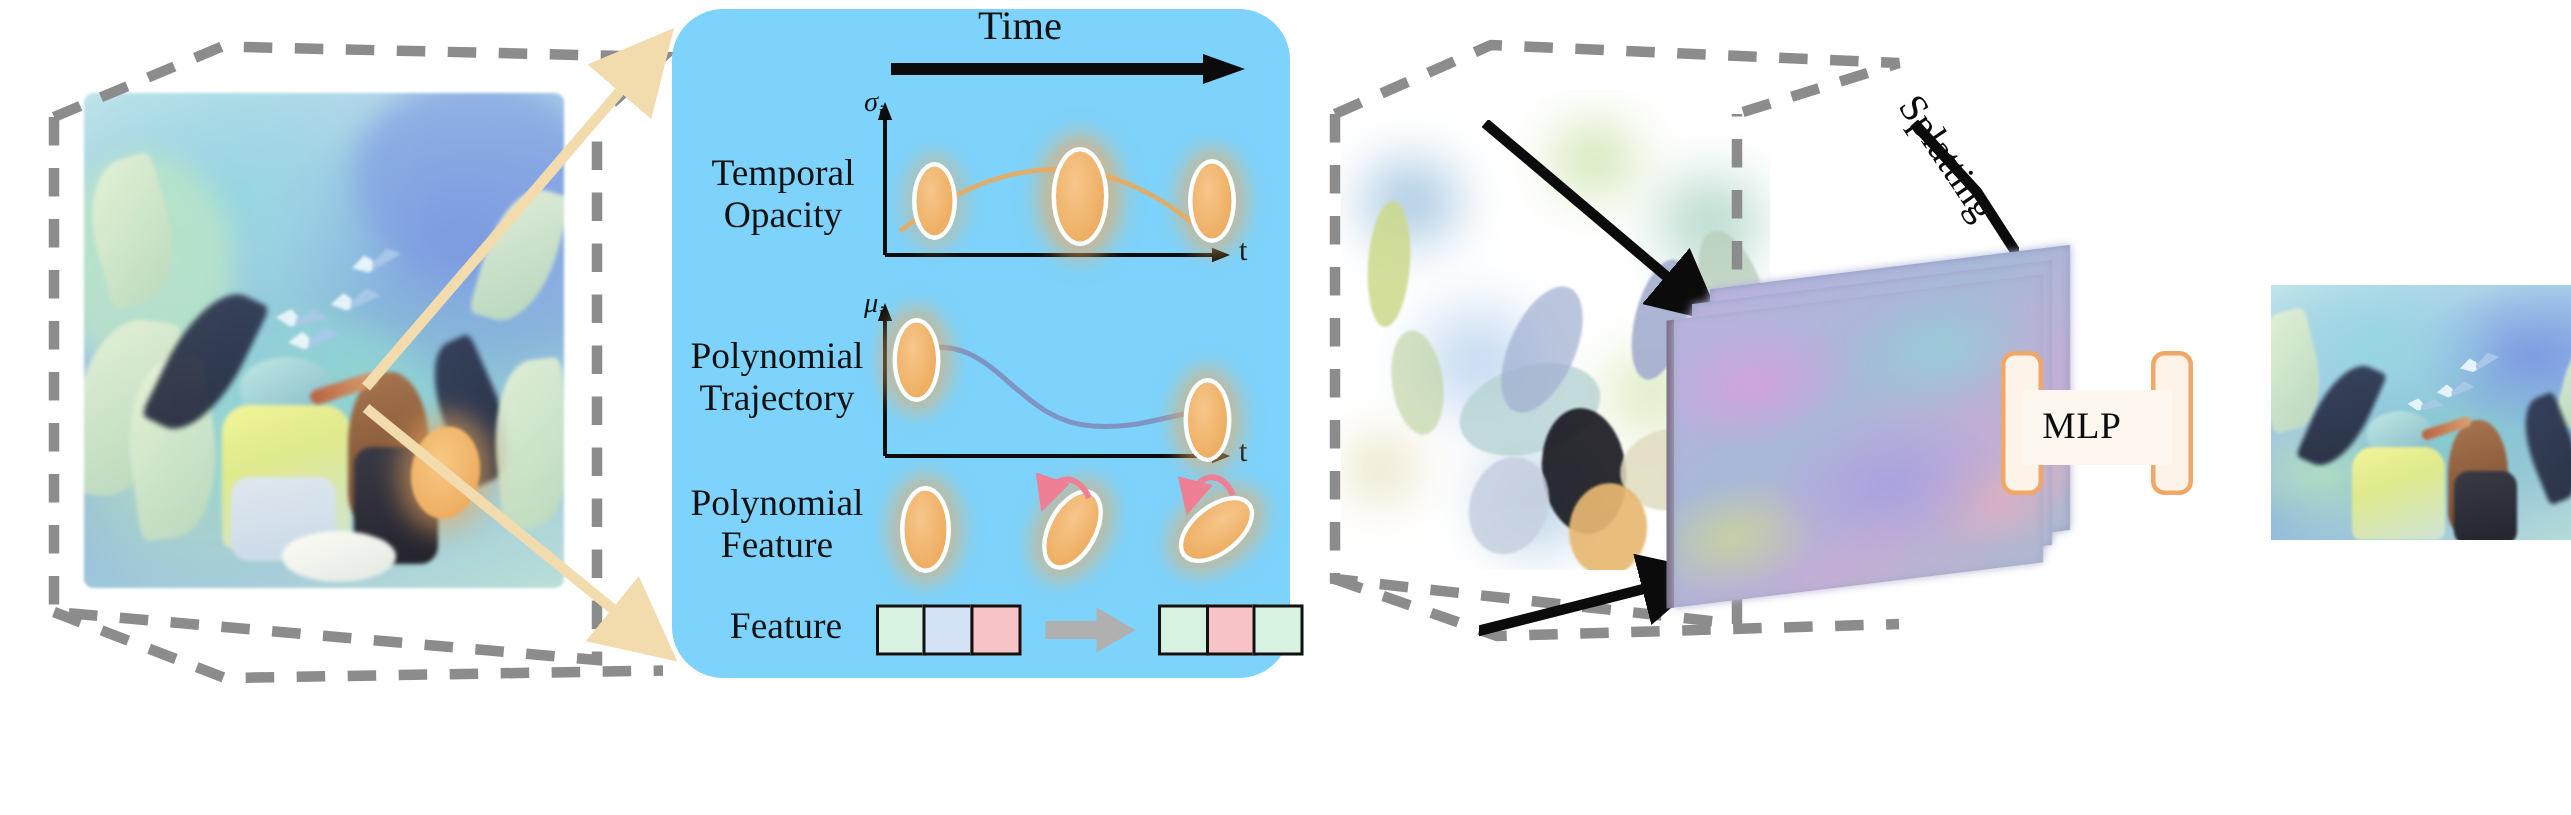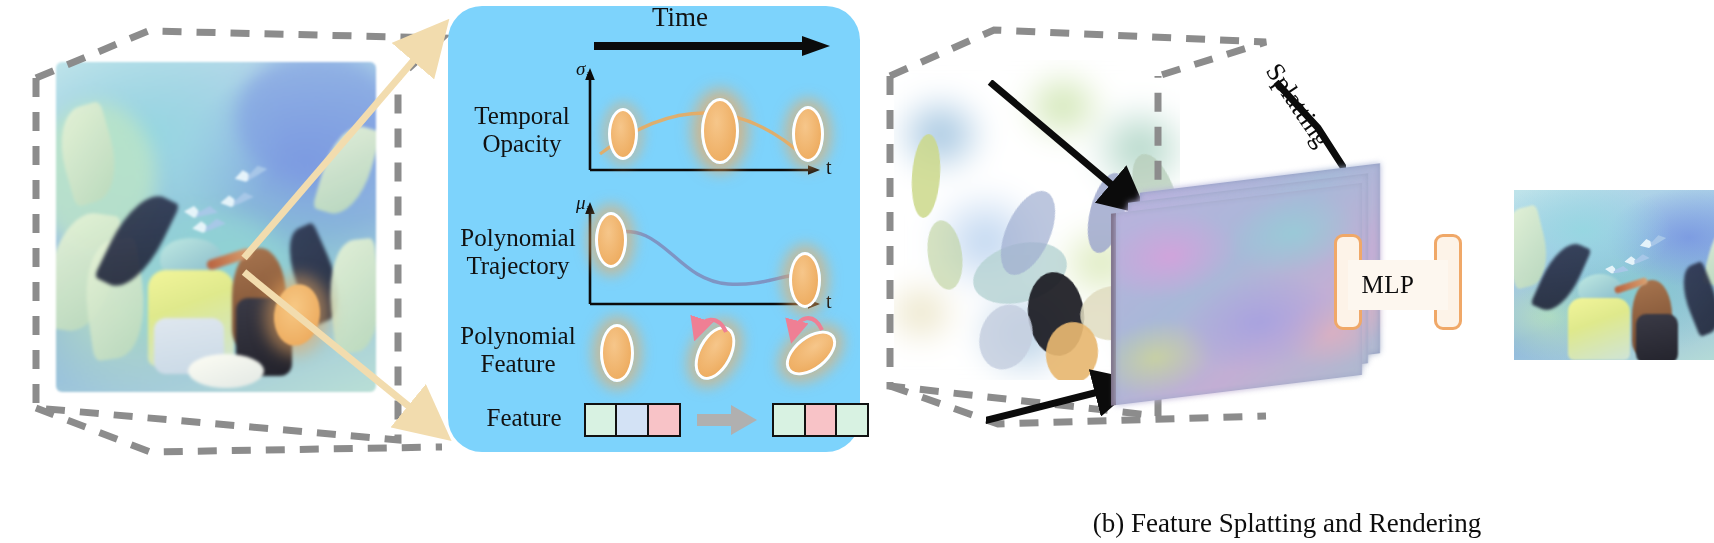--- a/index.html
+++ b/index.html
@@ -396,15 +396,14 @@
       <div class="bird" style="left:106px;top:62px;transform:rotate(-4deg) scale(.75);"></div>
       <div class="bird" style="left:86px;top:72px;transform:rotate(8deg) scale(.7);"></div>
       <div class="figure-person" style="left:64px;top:84px;width:44px;height:30px;border-radius:50% 50% 42% 42%;background:linear-gradient(150deg,#bfe9e2,#86b9c9);"></div>
       <div class="figure-person" style="left:54px;top:108px;width:62px;height:62px;border-radius:14px 14px 6px 6px;background:linear-gradient(160deg,#f2f59a 0%,#dfe98c 40%,#cfe4d8 100%);"></div>
       <div class="figure-person" style="left:118px;top:90px;width:40px;height:74px;border-radius:48% 48% 18% 18%;background:linear-gradient(165deg,#a8754f 0%,#8a5c3c 55%,#6d4730 100%);"></div>
       <div class="figure-person" style="left:122px;top:124px;width:42px;height:50px;border-radius:10px;background:linear-gradient(170deg,#3a3a46,#23232c);"></div>
       <div class="figure-person" style="left:100px;top:92px;width:34px;height:7px;border-radius:4px;background:linear-gradient(90deg,#b8623f,#d9a070);transform:rotate(-18deg);"></div>
     </div>
   </div>
 
-  <div id="cap-b" class="caption">(b) Feature Splatting and Rendering</div>
 
 </div>
 
 </body></html>

